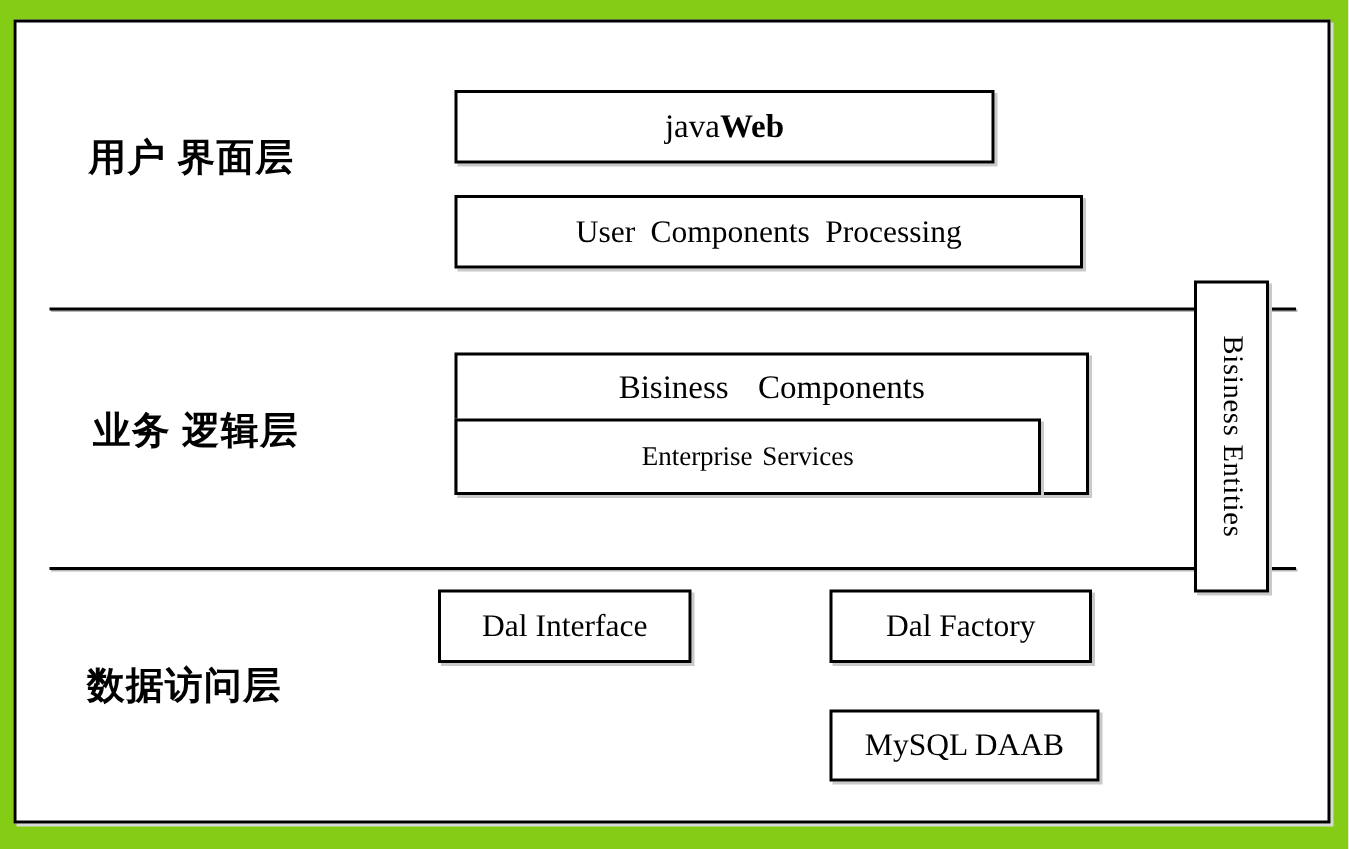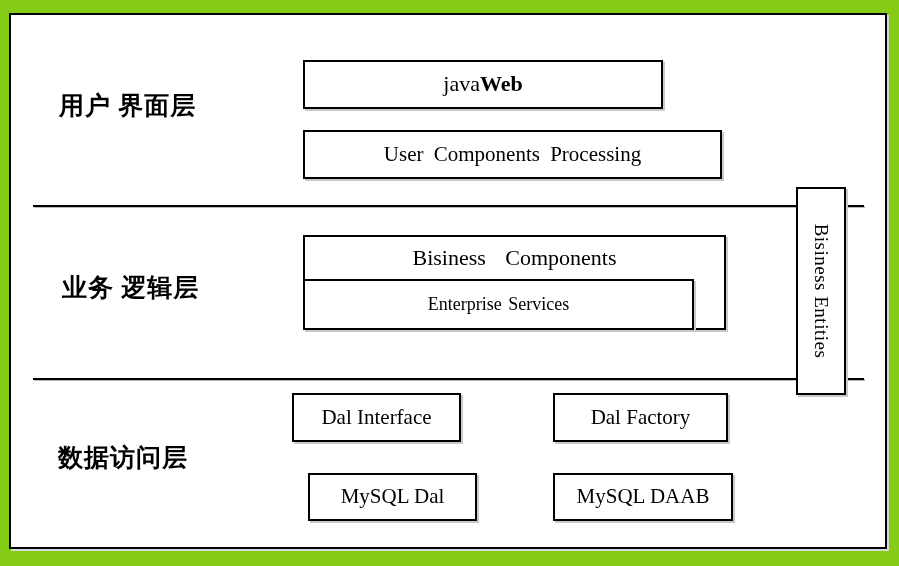--- a/index.html
+++ b/index.html
@@ -124,21 +124,18 @@
   </div>
 
   <div class="box" id="box-dal-if">
     <span>Dal Interface</span>
   </div>
 
   <div class="box" id="box-dal-fac">
     <span>Dal Factory</span>
   </div>
 
-  <div class="box" id="box-mysql-dal">
-    <span>MySQL Dal</span>
-  </div>
 
   <div class="box" id="box-mysql-daab">
     <span>MySQL DAAB</span>
   </div>
 
 </div>
 
 </body></html>

